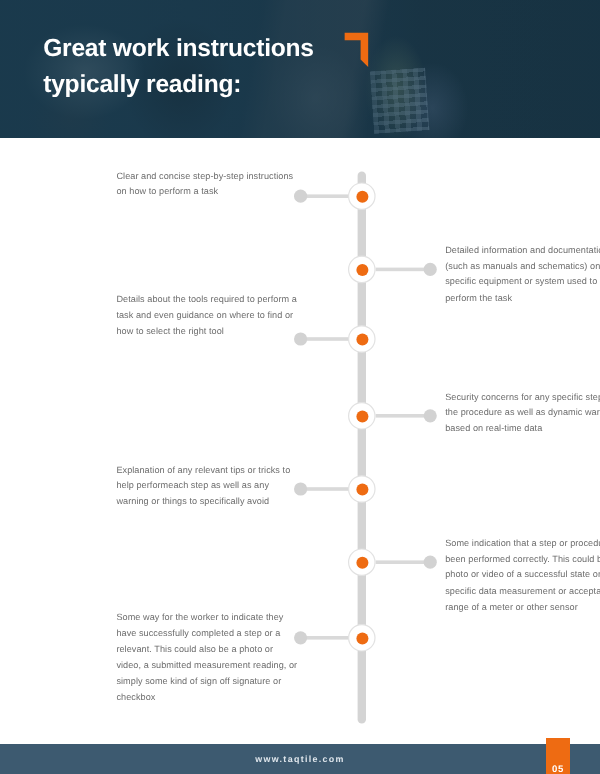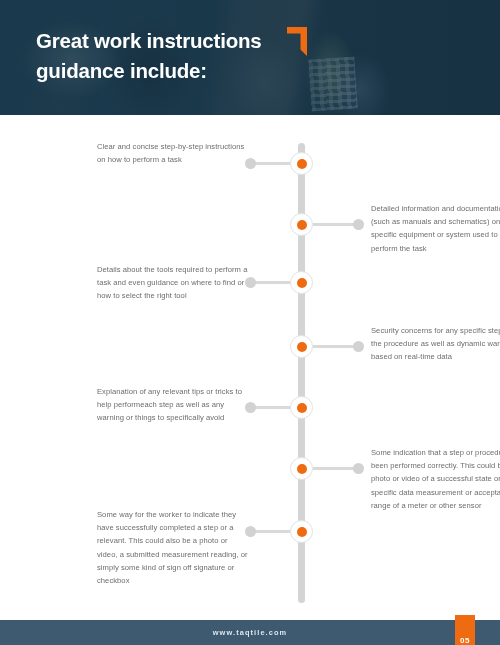--- a/index.html
+++ b/index.html
@@ -188,21 +188,21 @@
 
 <div class="page">
 
   <div class="header">
     <div class="header-photo"></div>
     <div class="header-keys"></div>
     <div class="header-scrim"></div>
 
     <div class="header-title">
       <span class="line">Great work instructions</span>
-      <span class="line">guidance include:</span>
+      <span class="line">typically reading:</span>
     </div>
 
     <svg class="logo-mark" viewBox="0 0 20 29">
       <path d="M0 0 H20 V29 L13.5 22.5 V6.5 H0 Z" fill="#ee6b12"></path>
     </svg>
   </div>
 
   <div class="content">
     <div class="spine"></div>
     <div id="timeline-render">
@@ -210,21 +210,21 @@
         <div class="enddot left" style="top: 43px;"></div>
         <div class="node" style="top: 37px;"></div>
         <div class="blurb left" style="top: 25px;">Clear and concise step-by-step instructions on how to perform a task</div>
         <div class="connector right" style="top: 108px;"></div>
         <div class="enddot right" style="top: 104px;"></div>
         <div class="node" style="top: 98px;"></div>
         <div class="blurb right" style="top: 87px;">Detailed information and documentation (such as manuals and schematics) on the specific equipment or system used to perform the task</div>
         <div class="connector left" style="top: 166px;"></div>
         <div class="enddot left" style="top: 162px;"></div>
         <div class="node" style="top: 156px;"></div>
-        <div class="blurb left" style="top: 148px;">Details about the tools required to perform a task and even guidance on where to find or how to select the right tool</div>
+        <div class="blurb left" style="top: 128px;">Details about the tools required to perform a task and even guidance on where to find or how to select the right tool</div>
         <div class="connector right" style="top: 230px;"></div>
         <div class="enddot right" style="top: 226px;"></div>
         <div class="node" style="top: 220px;"></div>
         <div class="blurb right" style="top: 209px;">Security concerns for any specific steps in the procedure as well as dynamic warnings based on real-time data</div>
         <div class="connector left" style="top: 291px;"></div>
         <div class="enddot left" style="top: 287px;"></div>
         <div class="node" style="top: 281px;"></div>
         <div class="blurb left" style="top: 270px;">Explanation of any relevant tips or tricks to help performeach step as well as any warning or things to specifically avoid</div>
         <div class="connector right" style="top: 352px;"></div>
         <div class="enddot right" style="top: 348px;"></div>

